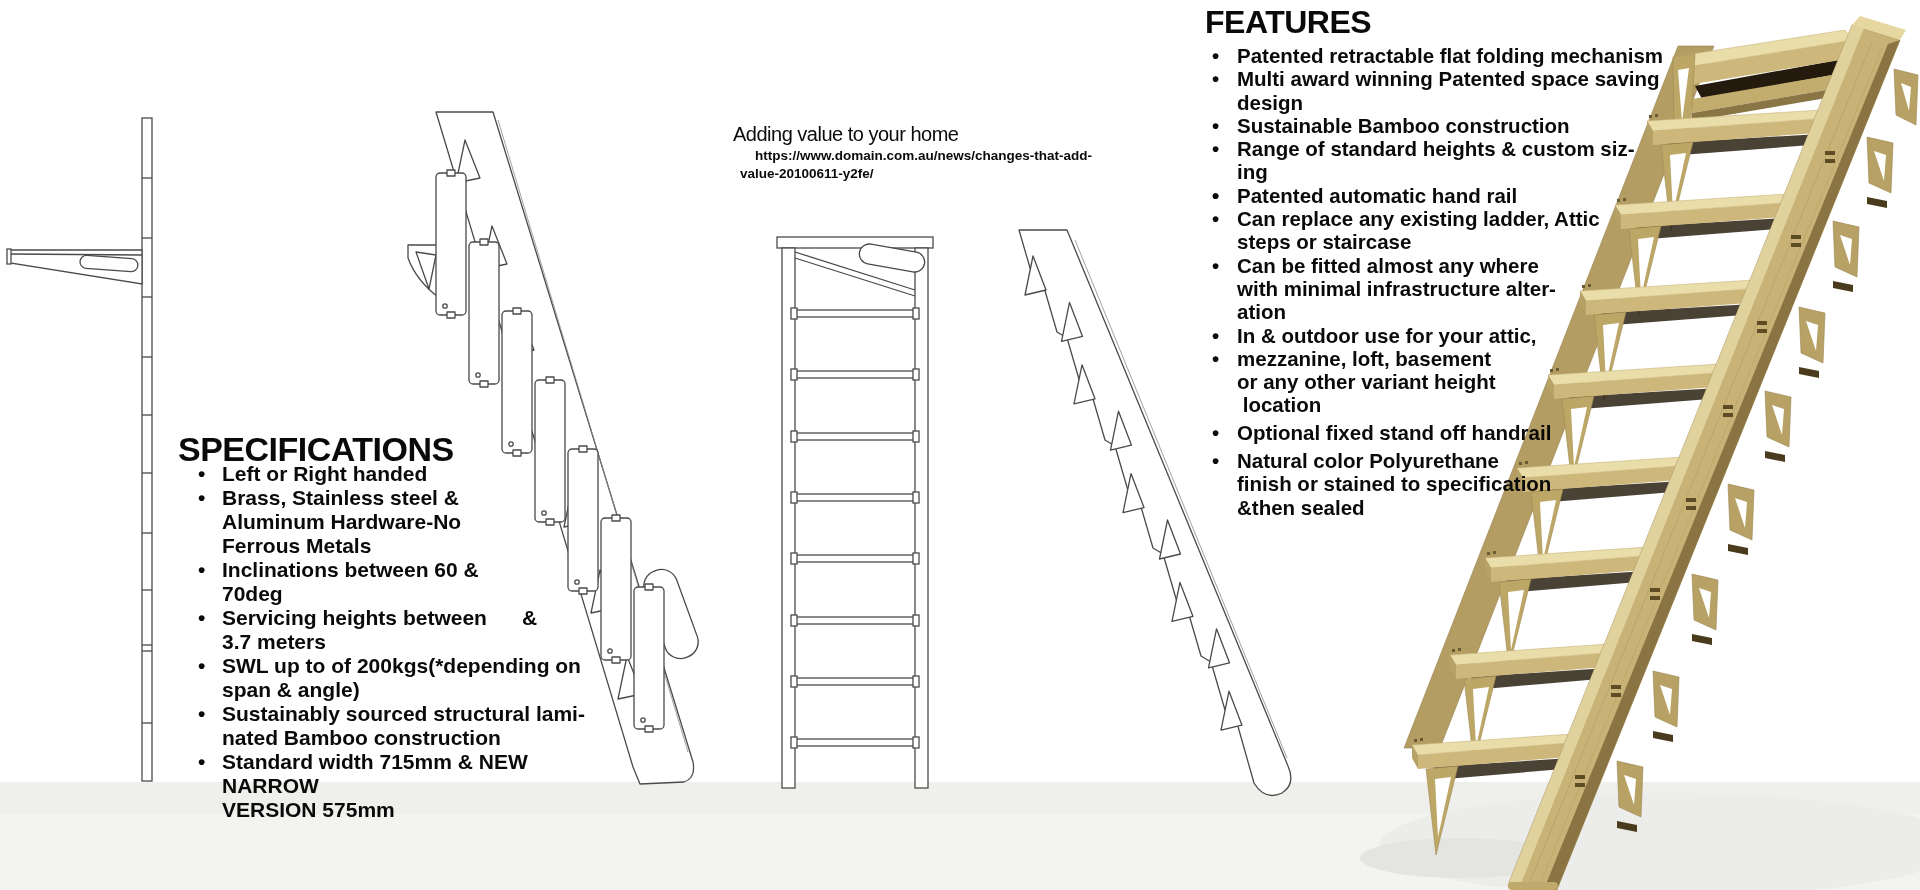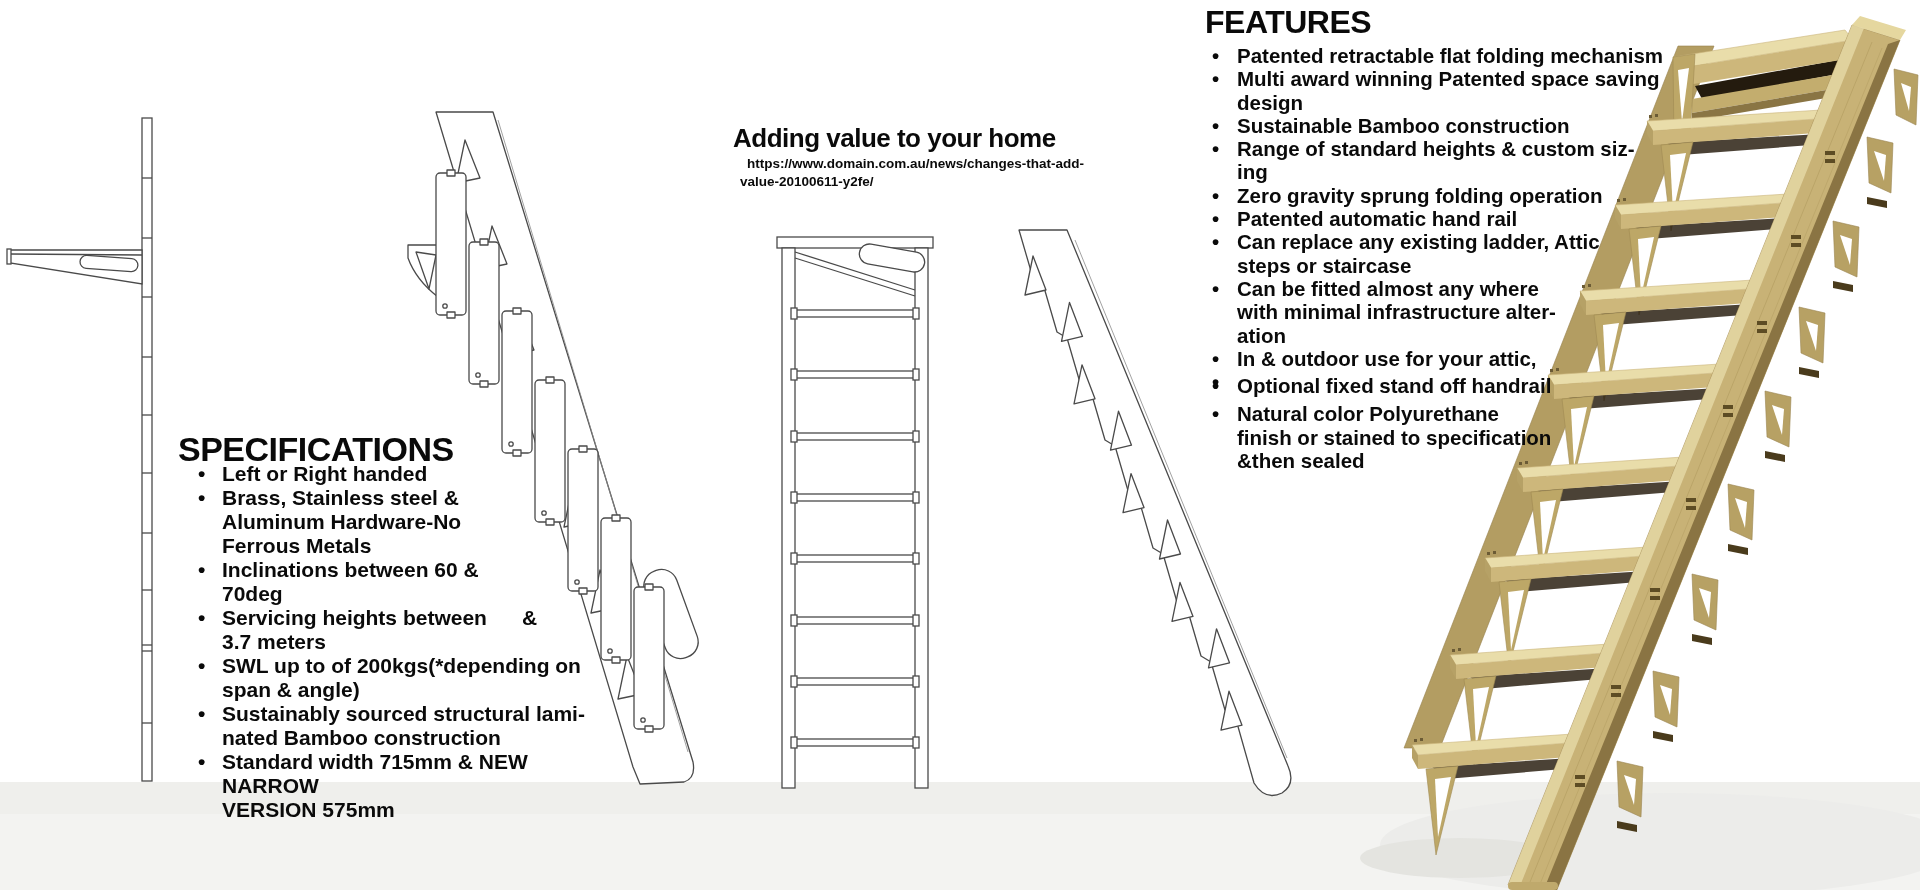--- a/index.html
+++ b/index.html
@@ -15,22 +15,22 @@
   ul{list-style:none;margin:0;padding:0;}
   .spec-list li{position:relative;padding-left:26px;font-size:21px;font-weight:bold;line-height:24px;}
   .features-title{left:1205px;top:4px;font-size:32px;font-weight:bold;letter-spacing:-0.5px;white-space:nowrap;}
   .features-list{left:1210px;top:44px;width:480px;}
   .features-list li{position:relative;padding-left:27px;font-size:20.5px;font-weight:bold;line-height:23.3px;}
   .features-list li:nth-child(11){margin-top:4px;}
   .features-list li:nth-child(12){margin-top:5px;}
   .blt{position:absolute;left:2px;top:0;}
   .btxt{white-space:pre-wrap;}
   .center-head{left:733px;top:123px;width:400px;}
-  .ch-title{font-size:26px;font-weight:bold;letter-spacing:-0.5px;white-space:nowrap;}
-  .ch-url{font-size:13.5px;font-weight:bold;line-height:15.5px;margin-top:2px;margin-left:14px;white-space:nowrap;}
+  .ch-title{font-size:20px;font-weight:normal;letter-spacing:-0.5px;white-space:nowrap;}
+  .ch-url{font-size:13.5px;font-weight:bold;line-height:15.5px;margin-top:2px;margin-left:22px;white-space:nowrap;}
   .ch-url2{margin-left:7px;}
   svg{position:absolute;display:block;}
 </style>
 </head>
 <body>
 
 <div id="canvas">
 
   <div class="abs footer-band"></div>
   <div class="abs footer-band2"></div>
@@ -334,29 +334,31 @@
     </ul>
 
   <div class="abs features-title">FEATURES</div>
   <ul class="abs features-list">
       <li><span class="blt">•</span><span class="btxt">Patented retractable flat folding mechanism</span></li>
       <li><span class="blt">•</span><span class="btxt">Multi award winning Patented space saving
 design</span></li>
       <li><span class="blt">•</span><span class="btxt">Sustainable Bamboo construction</span></li>
       <li><span class="blt">•</span><span class="btxt">Range of standard heights &amp; custom siz-
 ing</span></li>
-      <li><span class="blt">•</span><span class="btxt">Zero gravity sprung folding operation</span></li>
+      <li><span class="blt">•</span></li>
       <li><span class="blt">•</span><span class="btxt">Patented automatic hand rail</span></li>
       <li><span class="blt">•</span><span class="btxt">Can replace any existing ladder, Attic
 steps or staircase</span></li>
       <li><span class="blt">•</span><span class="btxt">Can be fitted almost any where
 with minimal infrastructure alter-
 ation</span></li>
       <li><span class="blt">•</span><span class="btxt">In &amp; outdoor use for your attic,</span></li>
-      <li><span class="blt">•</span></li>
+      <li><span class="blt">•</span><span class="btxt">mezzanine, loft, basement
+or any other variant height
+ location</span></li>
       <li><span class="blt">•</span><span class="btxt">Optional fixed stand off handrail</span></li>
       <li><span class="blt">•</span><span class="btxt">Natural color Polyurethane
 finish or stained to specification
 &amp;then sealed</span></li>
     </ul>
 
   <div class="abs center-head">
     <div class="ch-title">Adding value to your home</div>
     <div class="ch-url">https://www.domain.com.au/news/changes-that-add-</div>
     <div class="ch-url ch-url2">value-20100611-y2fe/</div>

